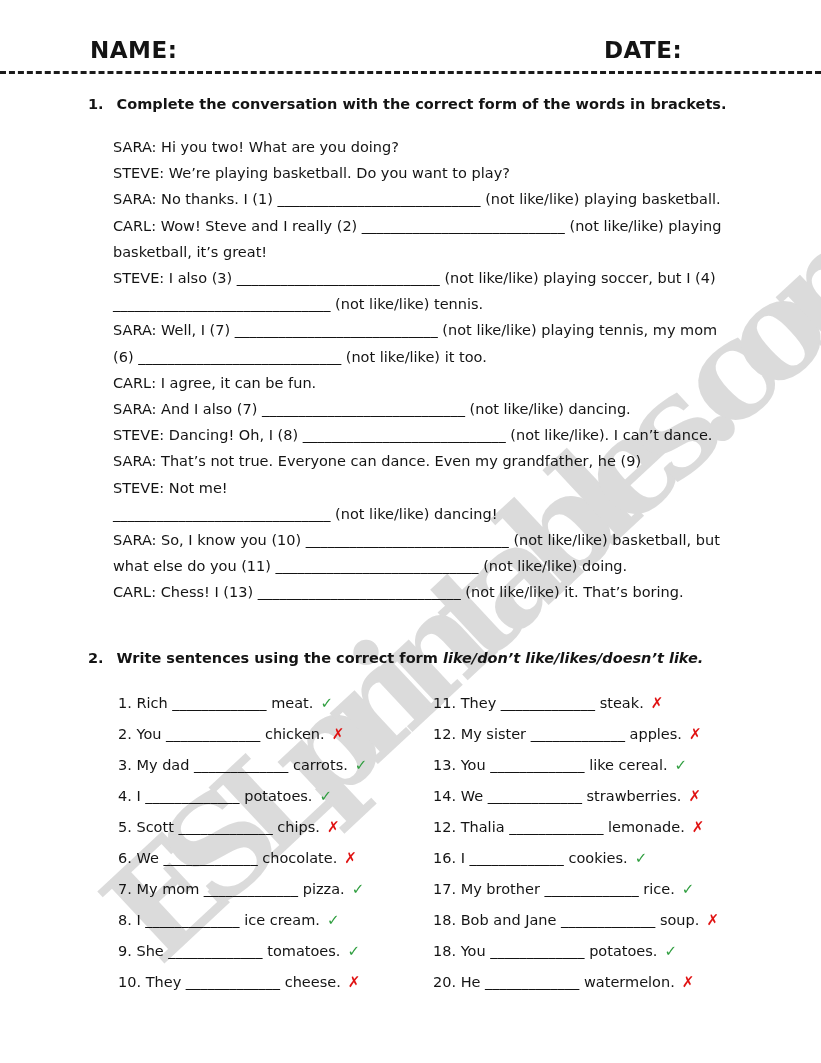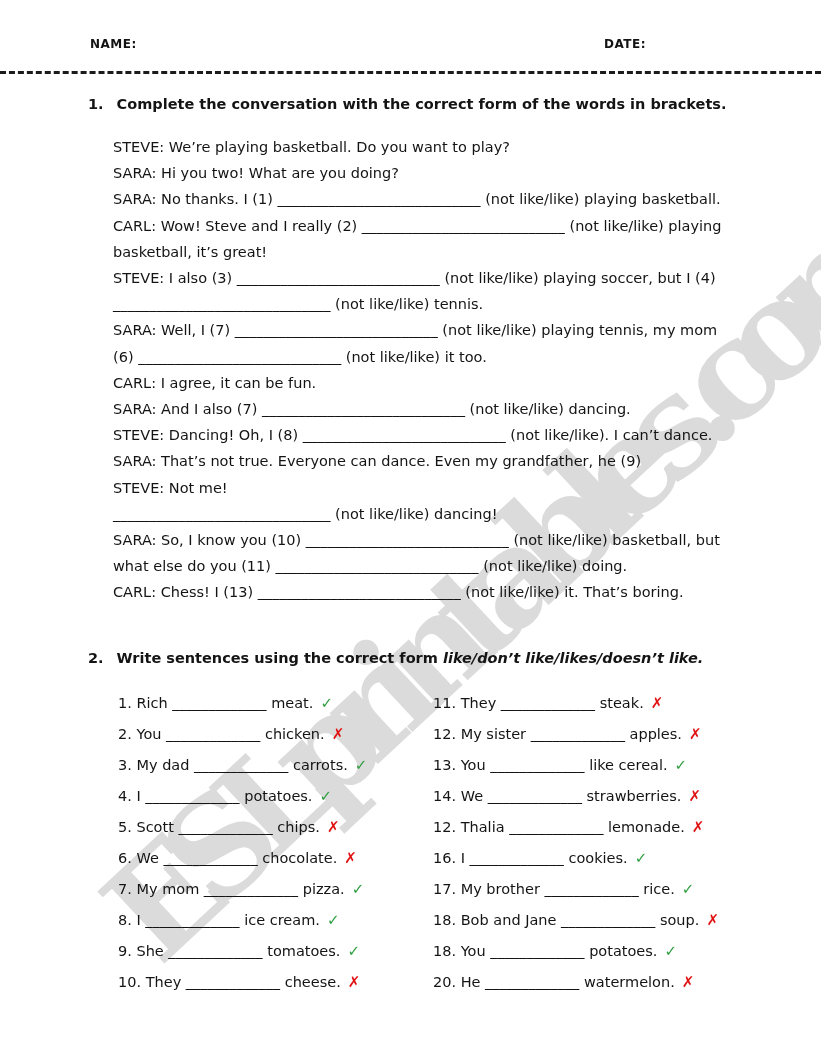--- a/index.html
+++ b/index.html
@@ -20,21 +20,21 @@
     letter-spacing:-24px;
     color:#c6c6c6;
     opacity:.62;
     white-space:nowrap;
     transform:rotate(-43deg);
     transform-origin:50% 50%;
     z-index:0;
     user-select:none;
   }
   .content { position:relative; z-index:1; }
-  .hdr-label { position:absolute; top:37px; font-weight:bold; font-size:12px; letter-spacing:.5px; }
+  .hdr-label { position:absolute; top:37px; font-weight:bold; font-size:23px; letter-spacing:.5px; }
   .hdr-name { left:90px; }
   .hdr-date { left:604px; }
   .divider { position:absolute; left:0; top:71px; width:821px; height:0; border-top:3px dashed #1b1b1b; }
   .sec-head { position:absolute; left:88px; font-weight:bold; font-size:14.5px; display:flex; gap:13px; white-space:nowrap; }
   .sec1-head { top:96px; }
   .sec2-head { top:650px; }
   .sec-head .it { font-style:italic; }
   .convo { position:absolute; left:113px; top:134px; width:680px; font-size:14.5px; line-height:26.2px; }
   .cline { white-space:nowrap; }
   .exercise { position:absolute; left:118px; top:688px; display:flex; font-size:14.5px; }
@@ -56,22 +56,22 @@
   <div class="hdr-label hdr-name">NAME:</div>
   <div class="hdr-label hdr-date">DATE:</div>
   <div class="divider"></div>
 
   <div class="sec-head sec1-head">
     <span>1.</span>
     <span>Complete the conversation with the correct form of the words in brackets.</span>
   </div>
 
   <div class="convo">
+    <div class="cline">SARA: Hi you two! What are you doing?</div>
     <div class="cline">STEVE: We’re playing basketball. Do you want to play?</div>
-    <div class="cline">SARA: Hi you two! What are you doing?</div>
     <div class="cline">SARA: No thanks. I (1) ____________________________ (not like/like) playing basketball.</div>
     <div class="cline">CARL: Wow! Steve and I really (2) ____________________________ (not like/like) playing</div>
     <div class="cline">basketball, it’s great!</div>
     <div class="cline">STEVE: I also (3) ____________________________ (not like/like) playing soccer, but I (4)</div>
     <div class="cline">______________________________ (not like/like) tennis.</div>
     <div class="cline">SARA: Well, I (7) ____________________________ (not like/like) playing tennis, my mom</div>
     <div class="cline">(6) ____________________________ (not like/like) it too.</div>
     <div class="cline">CARL: I agree, it can be fun.</div>
     <div class="cline">SARA: And I also (7) ____________________________ (not like/like) dancing.</div>
     <div class="cline">STEVE: Dancing! Oh, I (8) ____________________________ (not like/like). I can’t dance.</div>

